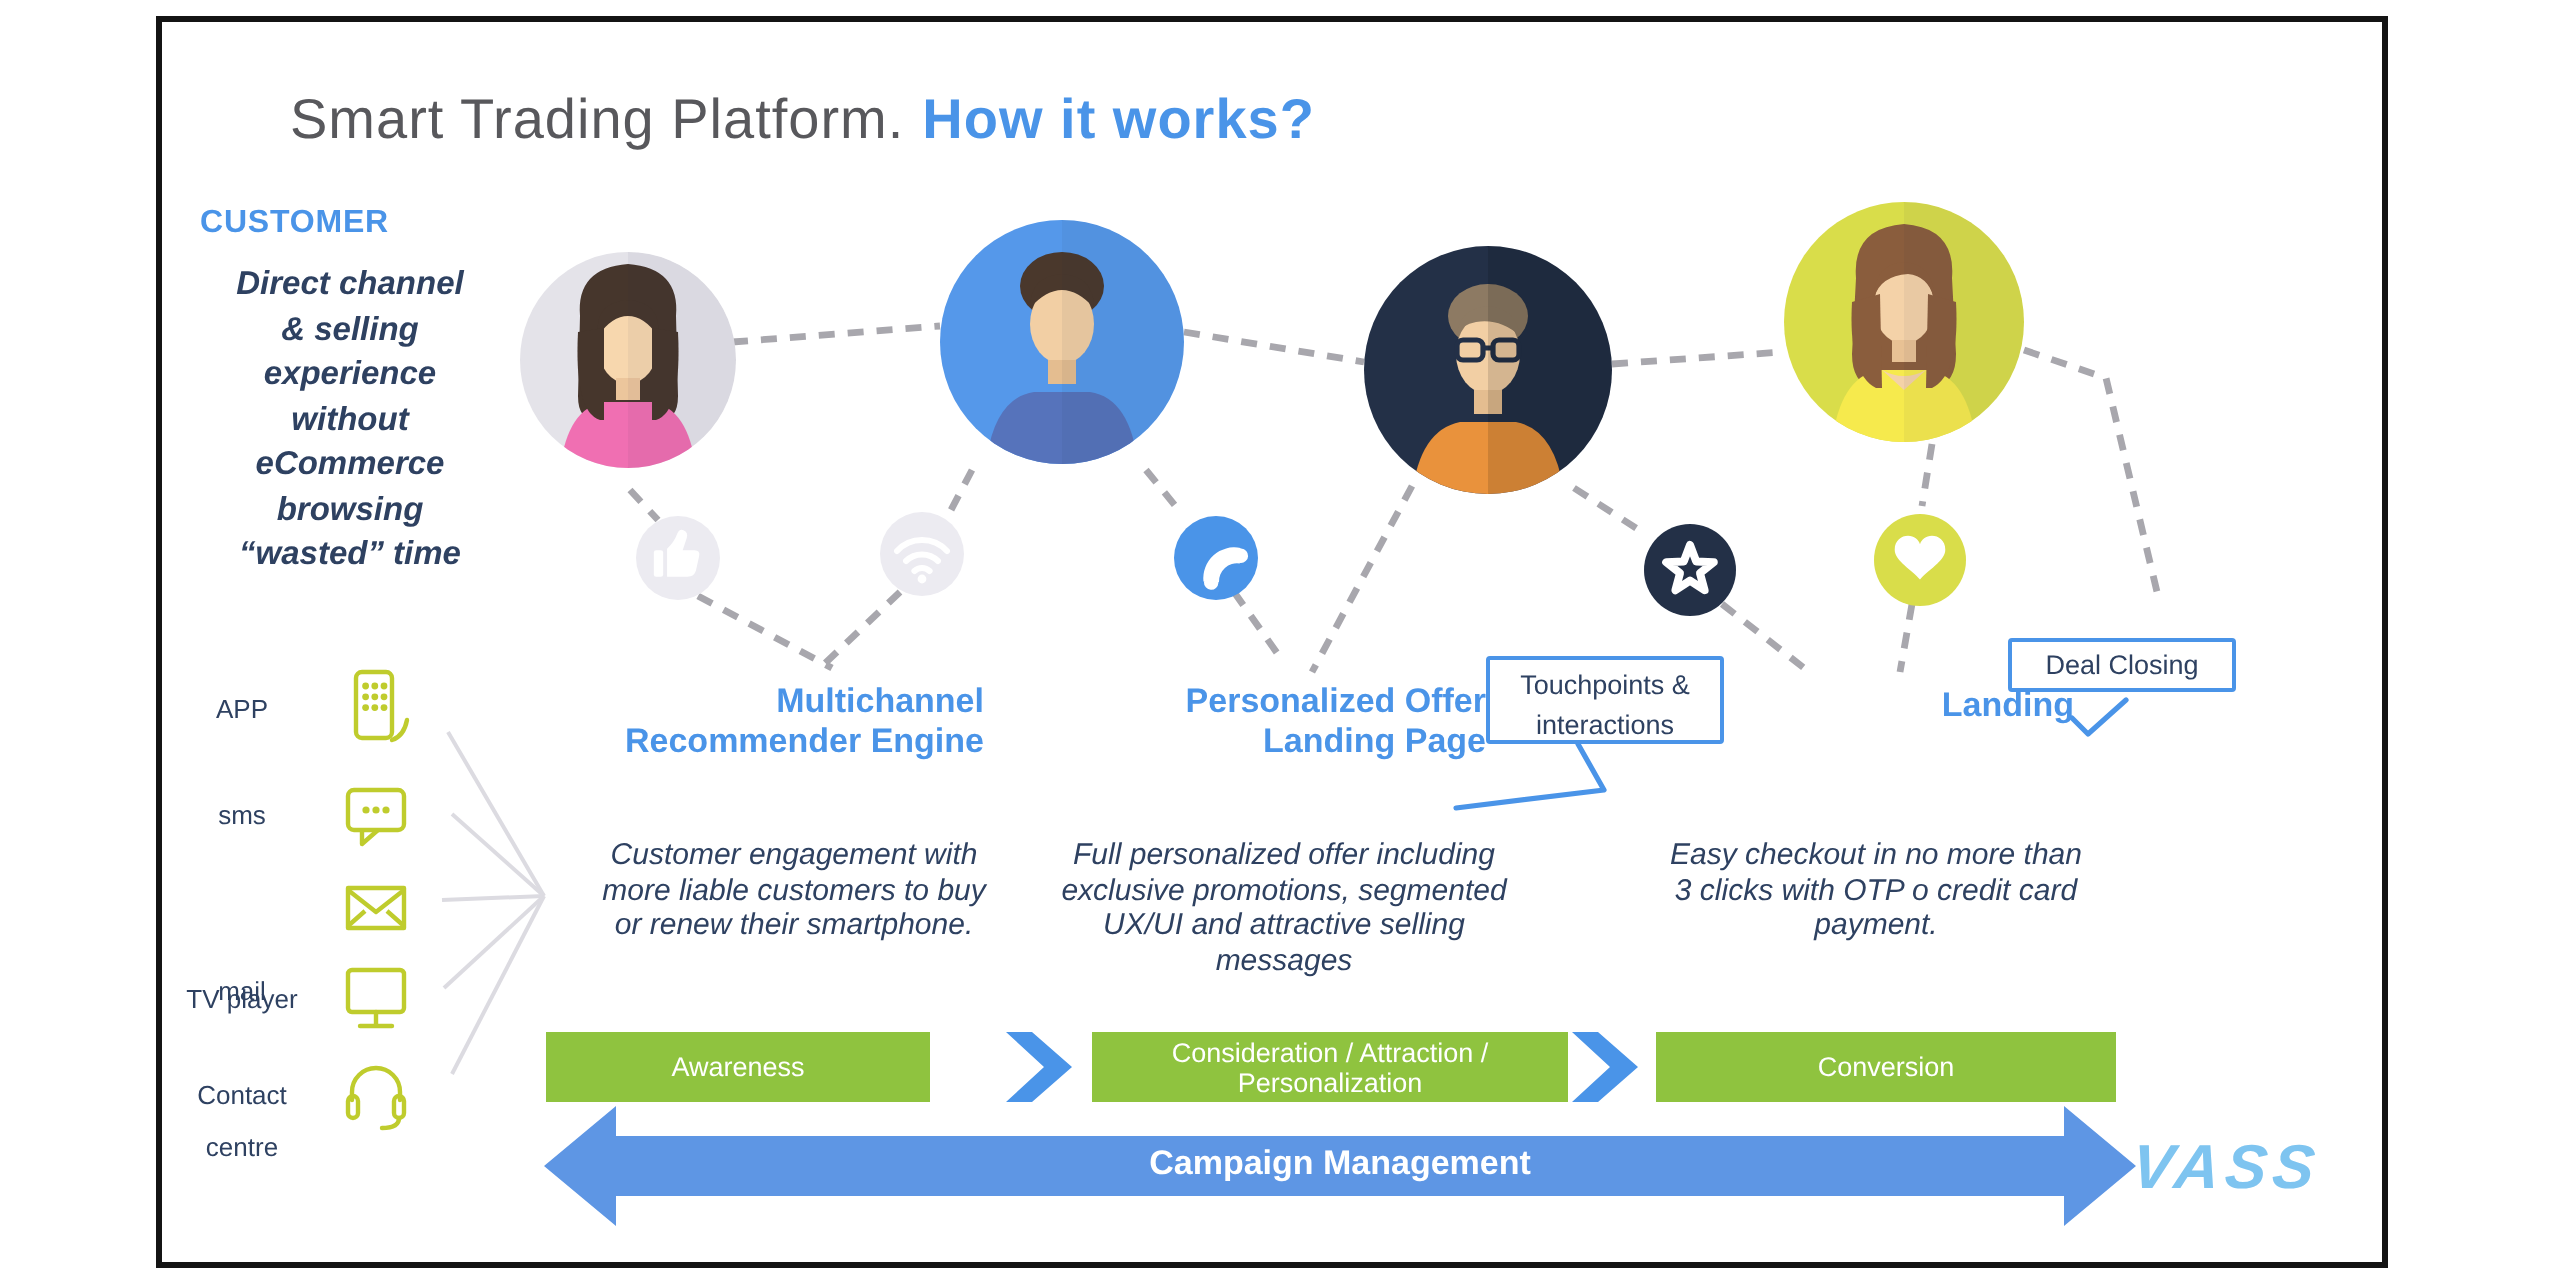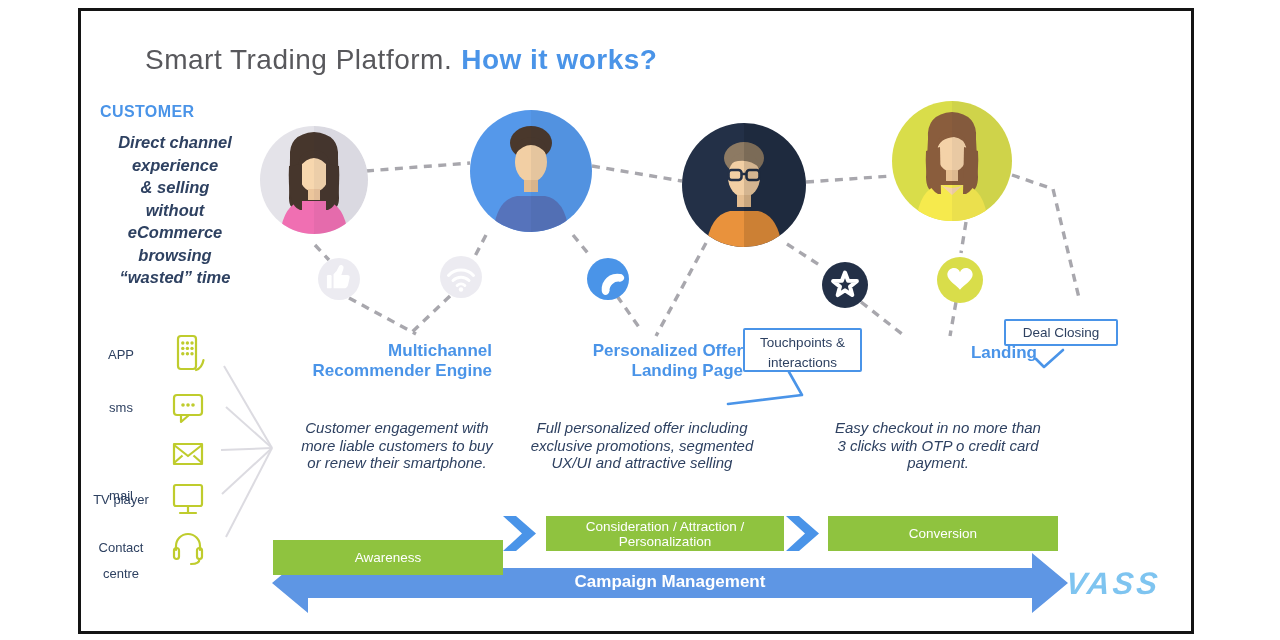--- a/index.html
+++ b/index.html
@@ -22,21 +22,21 @@
   .step-title{text-align:right;font-size:17px;font-weight:bold;color:#4a94e8;line-height:20px;}
   .step-desc{text-align:center;font-style:italic;font-size:15px;color:#2e4161;line-height:17.5px;}
   
   .callout{background:#fff;border:2px solid #4a94e8;border-radius:2px;color:#2e4161;
            text-align:center;font-size:13.5px;}
   #callout-touchpoints{left:743px;top:328px;width:119px;height:44px;line-height:20px;padding-top:3px;box-sizing:border-box;}
   #callout-deal{left:1004px;top:319px;width:114px;height:27px;line-height:24px;box-sizing:border-box;}
   
   .stage{top:516px;height:35px;background:#8fc33f;color:#fff;display:flex;flex-direction:column;
          align-items:center;justify-content:center;text-align:center;font-size:13.5px;line-height:15px;font-weight:500;}
-  #stage-0{left:273px;width:230px;margin-top:24px;}
+  #stage-0{left:273px;width:192px;}
   #stage-1{left:546px;width:238px;}
   #stage-2{left:828px;width:230px;}
   
   #campaign-label{left:470px;top:572px;width:400px;text-align:center;font-size:17px;font-weight:bold;color:#fff;}
   
   #vass-logo{left:1066px;top:566px;font-size:31px;font-weight:bold;font-style:italic;
              color:#7ec4f0;letter-spacing:3px;transform:skewX(-6deg);}
 </style>
 </head>
 <body>
@@ -86,22 +86,22 @@
     <polygon fill="#5e96e4" points="272,583 308,553 308,568 1032,568 1032,553 1068,583 1032,613 1032,598 308,598 308,613"></polygon>
   </svg>
 
   <div id="page-title" class="abs">
     <span>Smart Trading Platform.</span><span class="accent">How it works?</span>
   </div>
 
   <div id="customer-heading" class="abs">CUSTOMER</div>
   <div id="customer-desc" class="abs">
     <div>Direct channel</div>
+    <div>&amp; selling</div>
     <div>experience</div>
-    <div>&amp; selling</div>
     <div>without</div>
     <div>eCommerce</div>
     <div>browsing</div>
     <div>“wasted” time</div>
   </div>
 
   <div class="abs ch-label" style="top:342px;">APP</div>
   <div class="abs ch-label" style="top:395px;">sms</div>
   <div class="abs ch-label" style="top:441px;margin-top:42px;">mail</div>
   <div class="abs ch-label" style="top:487px;">TV player</div>
@@ -286,20 +286,21 @@
 
   <div class="abs step-desc" style="left:283px;top:419px;width:228px;">
     <div>Customer engagement with</div>
     <div>more liable customers to buy</div>
     <div>or renew their smartphone.</div>
   </div>
   <div class="abs step-desc" style="left:528px;top:419px;width:228px;">
     <div>Full personalized offer including</div>
     <div>exclusive promotions, segmented</div>
     <div>UX/UI and attractive selling</div>
+    <div>messages</div>
   </div>
   <div class="abs step-desc" style="left:818px;top:419px;width:240px;">
     <div>Easy checkout in no more than</div>
     <div>3 clicks with OTP o credit card</div>
     <div>payment.</div>
   </div>
 
   <div id="callout-touchpoints" class="abs callout">
     <div>Touchpoints &amp;</div>
     <div>interactions</div>

